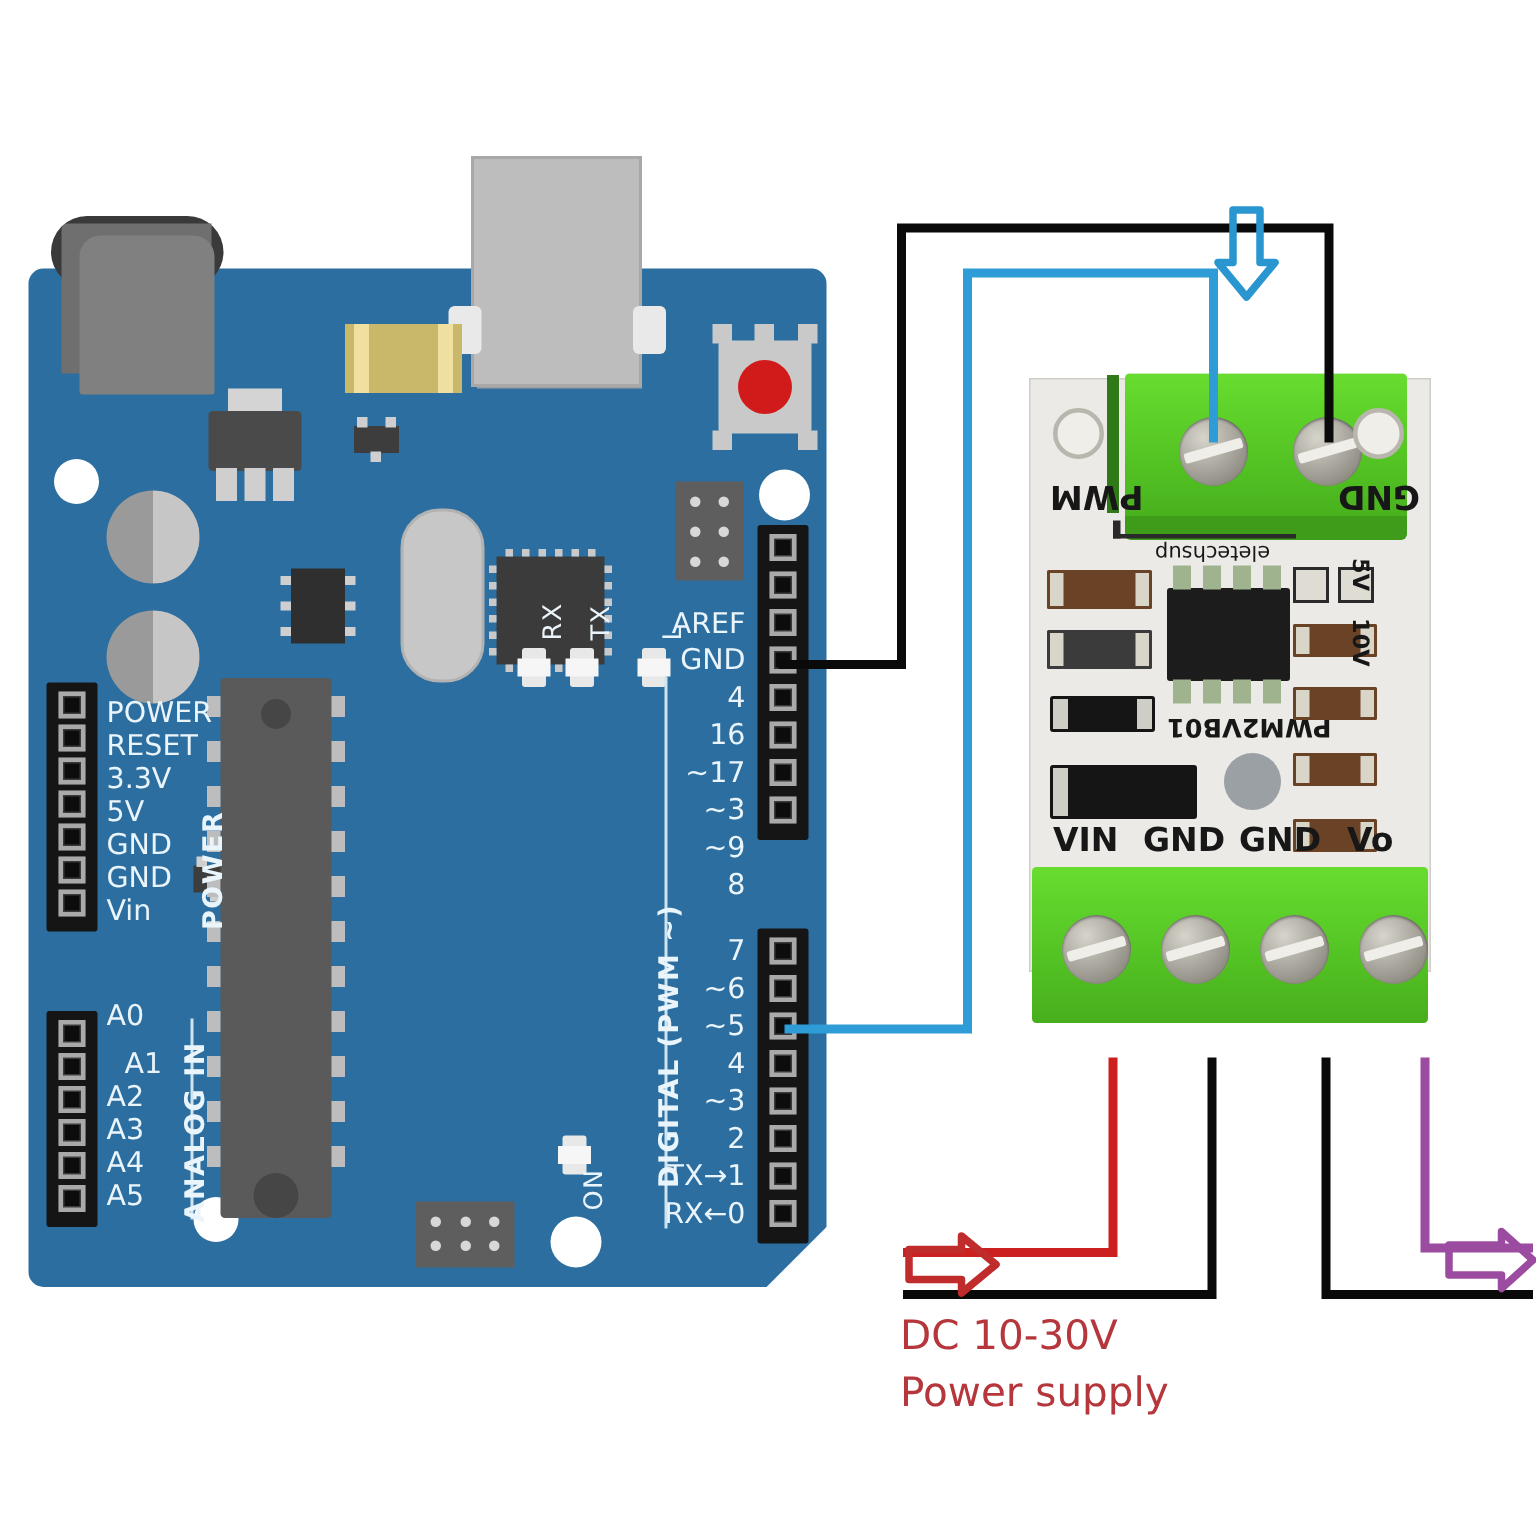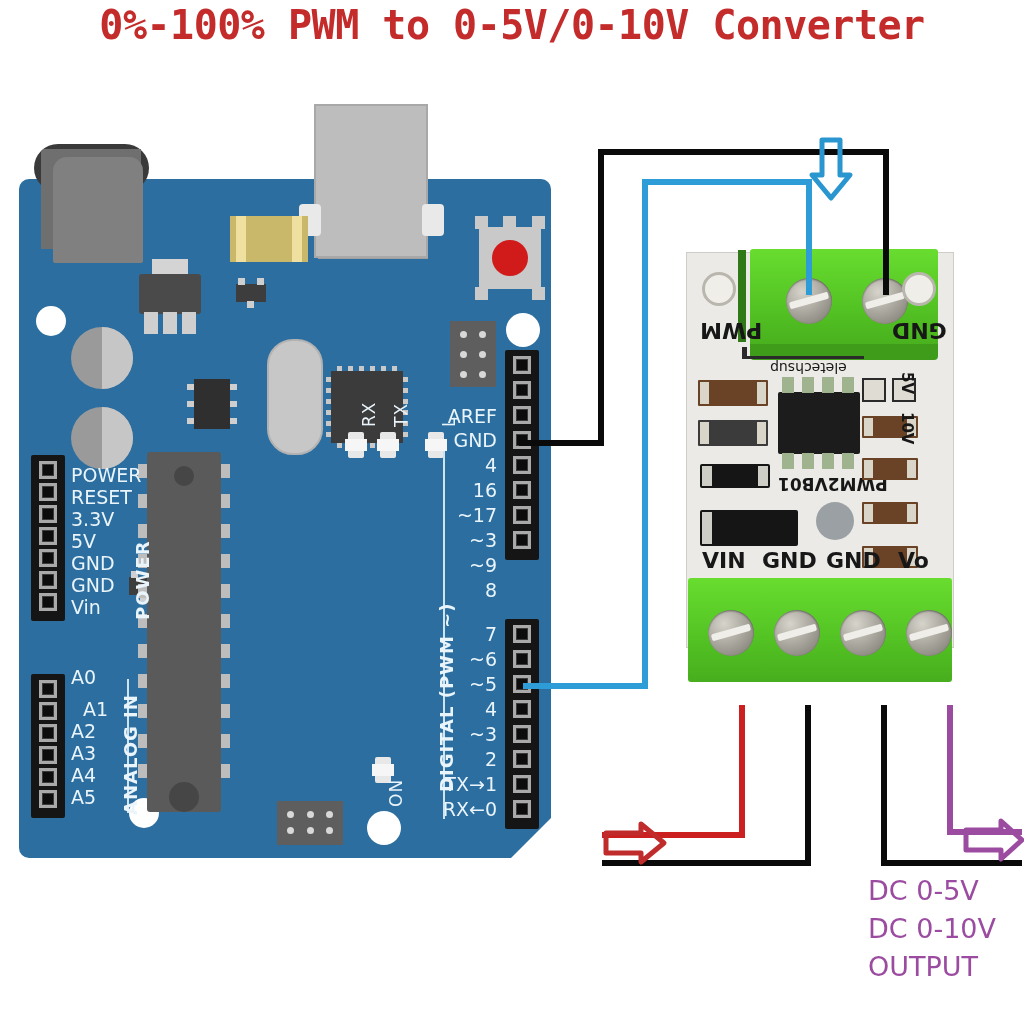--- a/index.html
+++ b/index.html
@@ -104,21 +104,20 @@
   .tagbox{position:absolute;left:14px;top:892px;width:508px;height:93px;
      border:3px solid #17a034;border-radius:13px;background:#fff;}
   .tagbox span{position:absolute;left:0;right:0;top:7px;text-align:center;
      font-size:62px;color:#3a3ec4;font-family:"DejaVu Sans",sans-serif;letter-spacing:1px;}
 </style>
 </head>
 <body>
 
 <div id="root">
 
-  <div class="title">0%-100% PWM to 0-5V/0-10V Converter</div>
 
   <div class="board">
     <div class="board-notch"></div>
 
     <div class="mhole" style="left:17px;top:127px;width:30px;height:30px"></div>
     <div class="mhole" style="left:487px;top:134px;width:34px;height:34px"></div>
     <div class="mhole" style="left:348px;top:632px;width:34px;height:34px"></div>
     <div class="mhole" style="left:110px;top:619px;width:30px;height:30px"></div>
 
     <div class="barrel-top"></div>
@@ -433,18 +432,17 @@
 
     <g>
       <path d="M 606 833 L 641 833 L 641 824 L 664 843 L 641 862 L 641 853 L 606 853 Z" fill="none" stroke="#c02b2b" stroke-width="5" stroke-linejoin="round"></path>
     </g>
 
     <g>
       <path d="M 966 830 L 1001 830 L 1001 821 L 1022 840 L 1001 859 L 1001 850 L 966 850 Z" fill="none" stroke="#9b4ca0" stroke-width="5" stroke-linejoin="round"></path>
     </g>
   </svg>
 
-  <div class="ann ann-out">DC 0-5V
-DC 0-10V
-OUTPUT</div>
+  <div class="ann ann-dc">DC 10-30V
+Power supply</div>
 
 
 </div>
 
 </body></html>

